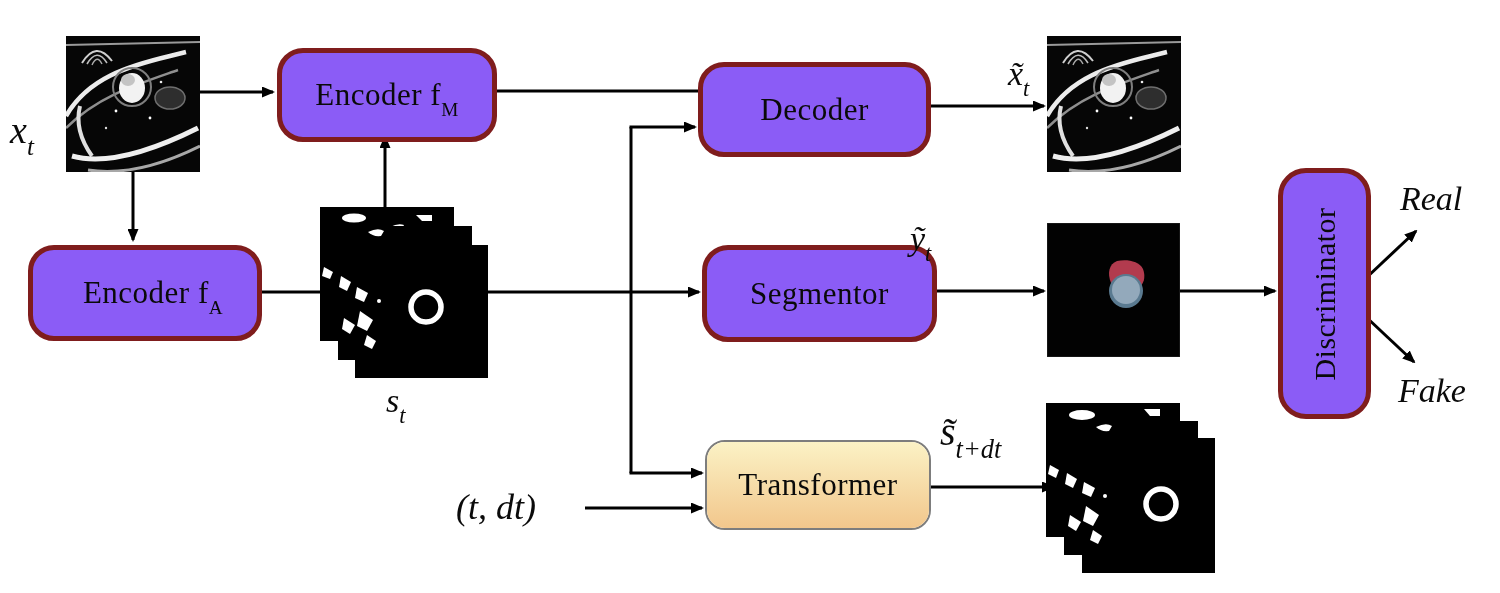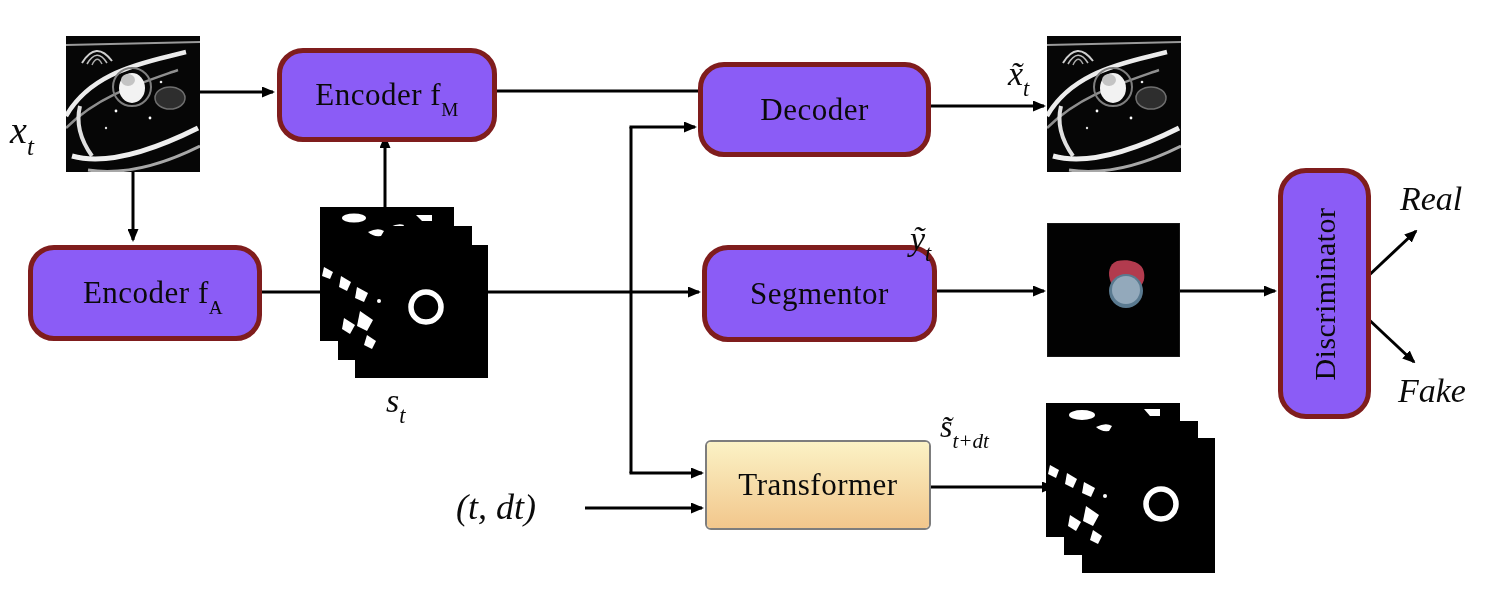--- a/index.html
+++ b/index.html
@@ -13,21 +13,21 @@
   .node{
     position:absolute;z-index:3;background:#8b5cf6;border:5px solid #7f1d1d;border-radius:26px;
     display:flex;align-items:center;justify-content:center;
     font-size:31px;letter-spacing:.5px;
   }
   .node sub{font-size:.62em;line-height:0;position:relative;top:.18em;}
   .node-encoder-fm{left:277px;top:48px;width:210px;height:84px;}
   .node-encoder-fa{left:28px;top:245px;width:208px;height:86px;padding-left:16px;}
   .node-decoder{left:698px;top:62px;width:223px;height:85px;}
   .node-segmentor{left:702px;top:245px;width:225px;height:87px;}
-  .node-transformer{left:705px;top:440px;width:222px;height:86px;border:2px solid #7d7d7d;border-radius:6px;background:transparent;overflow:hidden;}
+  .node-transformer{left:705px;top:440px;width:222px;height:86px;border:2px solid #7d7d7d;border-radius:20px;background:transparent;overflow:hidden;}
   .node-transformer .box-bg{position:absolute;left:0;top:0;width:100%;height:100%;z-index:0;}
   .node-transformer .node-label{position:relative;z-index:1;}
   .node-discriminator{left:1278px;top:168px;width:83px;height:241px;border-radius:28px;}
   .node-discriminator .node-label{transform:rotate(-90deg);white-space:nowrap;font-size:30px;}
   
   .imgbox{position:absolute;z-index:2;}
   .imgbox svg{display:block;}
   
   .frame{position:absolute;width:134px;height:134px;z-index:2;}
   
@@ -43,21 +43,21 @@
   .vector .vrow{line-height:1;}
   .vector sub{font-size:.68em;line-height:0;}
   .vector .vdots{font-style:normal;font-size:20px;line-height:.8;letter-spacing:0;}
   
   .mlabel{position:absolute;z-index:4;font-style:italic;font-size:34px;white-space:nowrap;}
   .mlabel sub{font-size:.66em;line-height:0;position:relative;top:.15em;}
   .lbl-xt{left:10px;top:60px;font-size:38px;margin-top:48px;}
   .lbl-xt-tilde{left:960px;top:55px;margin-left:48px;}
   .lbl-yt-tilde{left:910px;top:220px;}
   .lbl-st{left:386px;top:382px;text-align:right;}
-  .lbl-st-future{left:940px;top:408px;font-size:32px;}
+  .lbl-st-future{left:940px;top:408px;font-size:40px;}
   .lbl-tdt{left:456px;top:486px;font-size:36px;}
   .lbl-real{left:1400px;top:180px;}
   .lbl-fake{left:1398px;top:372px;}
 </style>
 </head>
 <body>
 
 <div id="canvas">
 
   <svg id="connectors" viewBox="0 0 1500 593" xmlns="http://www.w3.org/2000/svg">

